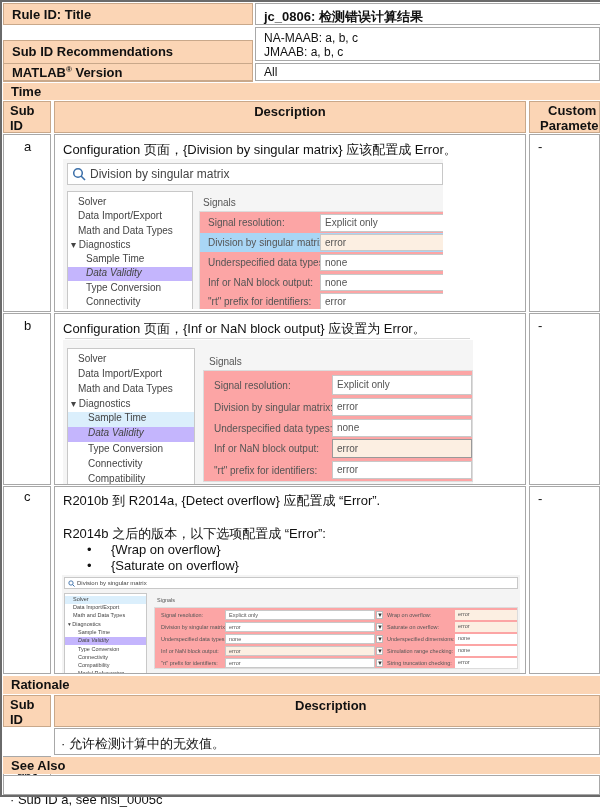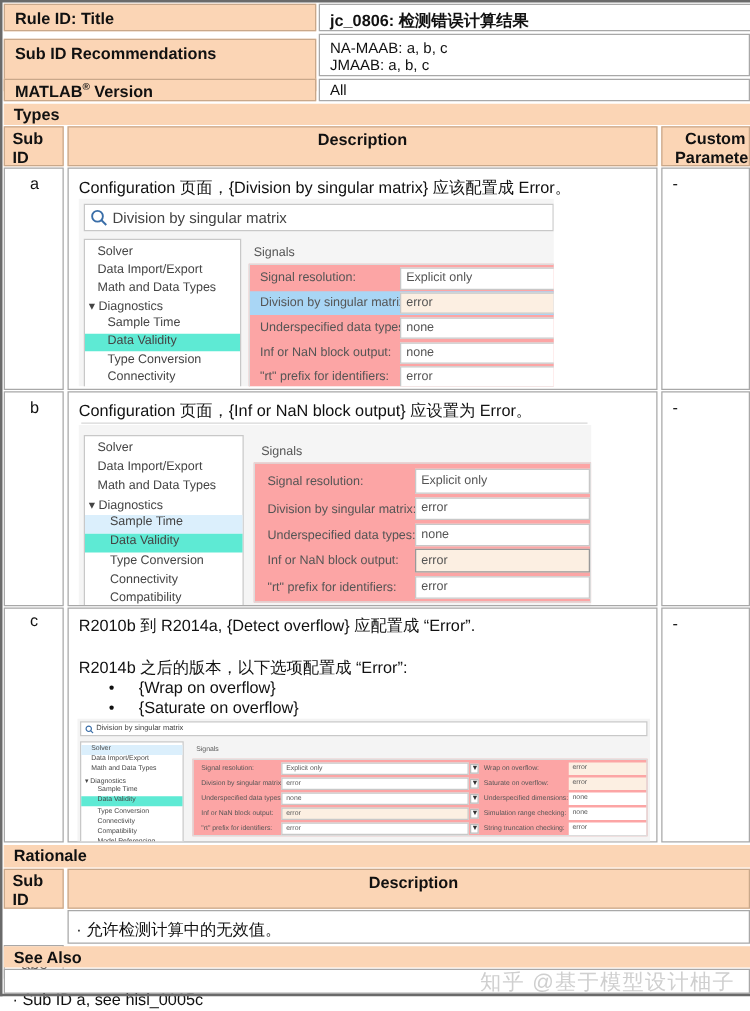--- a/index.html
+++ b/index.html
@@ -15,21 +15,21 @@
   .frame { position:absolute; left:0; top:0; width:600px; height:797px;
            border:2px solid #6a6a6a; border-right:none; box-sizing:border-box; pointer-events:none; }
 
   
   .shot { position:absolute; background:#f5f5f5; overflow:hidden; box-sizing:border-box; }
   .search { position:absolute; background:#fff; border:1px solid #c8c8c8; box-sizing:border-box;
             color:#444; display:flex; align-items:center; }
   .search svg { flex:none; }
   .tree { position:absolute; background:#fff; border:1px solid #c8c8c8; box-sizing:border-box; }
   .tree-item { position:absolute; left:0; right:0; color:#444; white-space:nowrap; }
-  .tree-item.sel { background:#5eead4; }
+  .tree-item.sel { background:#c4b5fd;font-style:italic; }
   .tree-item.hov { background:#dbeffc; }
   .sig-title { position:absolute; color:#555; }
   .sig-box { position:absolute; background:#fca5a5; border:1px solid #dcdcdc; box-sizing:border-box; }
   .sig-row { position:absolute; left:0; right:0; }
   .sig-row.sel { background:#a9d6f5; }
   .sig-label { position:absolute; color:#555; white-space:nowrap; }
   .sig-val { position:absolute; background:#fff; border:1px solid #c8c8c8; box-sizing:border-box; color:#555; white-space:nowrap; overflow:hidden; }
   .sig-val.warn { background:#fcefe2; }
   .ddarrow { position:absolute; background:#fff; border:1px solid #bbb; box-sizing:border-box; font-size:6px; color:#333; text-align:center; }
   .watermark { position:absolute; color:#cfcfcf; font-size:17px; letter-spacing:1px; }
@@ -37,37 +37,37 @@
 </head>
 <body>
 
 <div class="abs hcell" style="left:3px;top:3px;width:250px;height:22px;">
   <span class="abs bold t13" style="left:8px;top:3px;">Rule ID: Title</span>
 </div>
 <div class="abs cell" style="left:255px;top:3px;width:375px;height:22px;">
   <span class="abs bold t13" style="left:8px;top:4px;">jc_0806: 检测错误计算结果</span>
 </div>
 
-<div class="abs hcell" style="left:3px;top:31px;width:250px;height:42px;">
+<div class="abs hcell" style="left:3px;top:40px;width:250px;height:42px;">
   <span class="abs bold t13" style="left:8px;top:3px;">Sub ID Recommendations</span>
 </div>
 <div class="abs cell" style="left:255px;top:27px;width:345px;height:34px;">
   <span class="abs t12" style="left:8px;top:3px;">NA-MAAB: a, b, c</span>
   <span class="abs t12" style="left:8px;top:17px;">JMAAB: a, b, c</span>
 </div>
 
 <div class="abs hcell" style="left:3px;top:63px;width:250px;height:18px;">
   <span class="abs bold t13" style="left:8px;top:1px;"><span>MATLAB</span><sup style="font-size:8px;">®</sup><span> Version</span></span>
 </div>
 <div class="abs cell" style="left:255px;top:63px;width:345px;height:18px;">
   <span class="abs t12" style="left:8px;top:1px;">All</span>
 </div>
 
 <div class="abs hdr" style="left:3px;top:83px;width:597px;height:17px;">
-  <span class="abs bold t13" style="left:8px;top:1px;">Types</span>
+  <span class="abs bold t13" style="left:8px;top:1px;">Time</span>
 </div>
 
 <div class="abs hcell" style="left:3px;top:101px;width:48px;height:32px;">
   <span class="abs bold t13" style="left:6px;top:1px;">Sub</span>
   <span class="abs bold t13" style="left:6px;top:16px;">ID</span>
 </div>
 <div class="abs hcell" style="left:54px;top:101px;width:472px;height:32px;">
   <span class="abs bold t13" style="left:0;right:0;top:2px;text-align:center;">Description</span>
 </div>
 <div class="abs hcell" style="left:529px;top:101px;width:71px;height:32px;overflow:hidden;">
@@ -267,16 +267,15 @@
 </div>
 <div class="abs cell" style="left:54px;top:728px;width:546px;height:27px;">
   <span class="abs t13" style="left:6px;top:6px;">· 允许检测计算中的无效值。</span>
 </div>
 
 <div class="abs hdr" style="left:3px;top:757px;width:597px;height:17px;">
   <span class="abs bold t13" style="left:8px;top:1px;">See Also</span>
 </div>
 <div class="abs cell" style="left:3px;top:775px;width:597px;height:20px;">
   <span class="abs t13" style="left:6px;top:16px;">· Sub ID a, see hisl_0005c</span>
-  <span class="watermark" style="left:380px;top:-2px;">知乎 @基于模型设计柚子</span>
 </div>
 
 <div class="frame"></div>
 
 </body></html>

